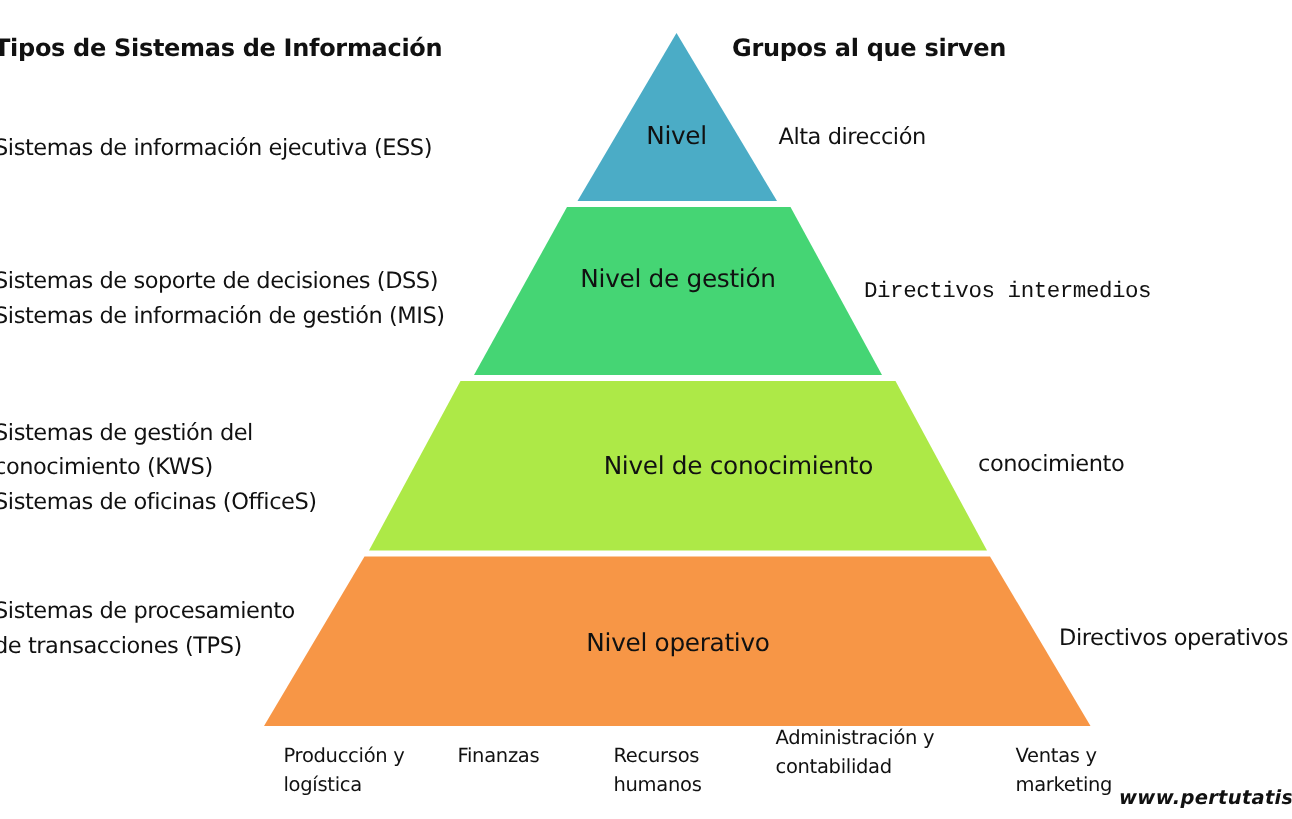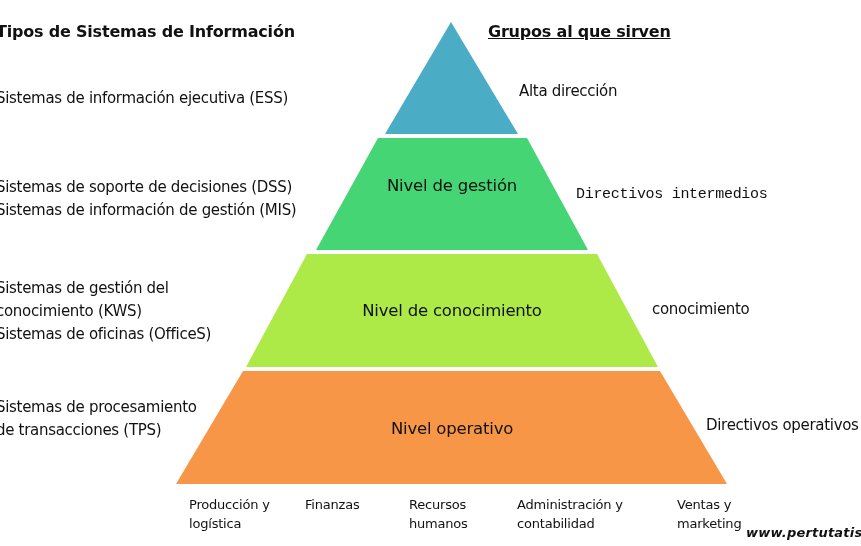--- a/index.html
+++ b/index.html
@@ -47,35 +47,36 @@
     svg.pyramid {
       position: absolute;
       left: 0;
       top: 0;
     }
   </style>
 </head>
 <body>
 
 <div class="abs heading" style="left:-4px; top:22px;">Tipos de Sistemas de Información</div>
-<div class="abs heading" style="left:488px; top:22px;text-decoration:underline;">Grupos al que sirven</div>
+<div class="abs heading" style="left:488px; top:22px;">Grupos al que sirven</div>
 
 <svg class="pyramid" width="861" height="546" viewBox="0 0 861 546">
   <polygon points="451,22 518,134 385,134" fill="#4BACC6"></polygon>
   <polygon points="378,138 527,138 588,250 316,250" fill="#45D574"></polygon>
   <polygon points="307,254 597,254 658,367 246,367" fill="#ADE947"></polygon>
   <polygon points="243,371 660,371 727,484 176,484" fill="#F79646"></polygon>
 </svg>
 
 <div class="abs tier-text" style="left:371px; top:78px; width:160px;">
+  <div>Nivel</div>
 </div>
 <div class="abs tier-text" style="left:352px; top:173px; width:200px;">
   <div>Nivel de gestión</div>
 </div>
-<div class="abs tier-text" style="left:322px; top:298px; width:260px;">
+<div class="abs tier-text" style="left:322px; top:298px; width:260px;text-align:right;">
   <div>Nivel de conocimiento</div>
 </div>
 <div class="abs tier-text" style="left:342px; top:416px; width:220px;">
   <div>Nivel operativo</div>
 </div>
 
 <div class="abs side-text" style="left:-4px; top:87px;">
   <div>Sistemas de información ejecutiva (ESS)</div>
 </div>
 <div class="abs side-text" style="left:-4px; top:176px;">
@@ -109,21 +110,21 @@
   <div>Producción y</div>
   <div>logística</div>
 </div>
 <div class="abs dept" style="left:293px; top:495px;">
   <div>Finanzas</div>
 </div>
 <div class="abs dept" style="left:397px; top:495px;">
   <div>Recursos</div>
   <div>humanos</div>
 </div>
-<div class="abs dept" style="left:505px; top:495px;">
+<div class="abs dept" style="left:505px; top:483px;">
   <div>Administración y</div>
   <div>contabilidad</div>
 </div>
 <div class="abs dept" style="left:665px; top:495px;">
   <div>Ventas y</div>
   <div>marketing</div>
 </div>
 
 <div class="abs watermark" style="left:746px; top:525px;">www.pertutatis.com</div>
 

